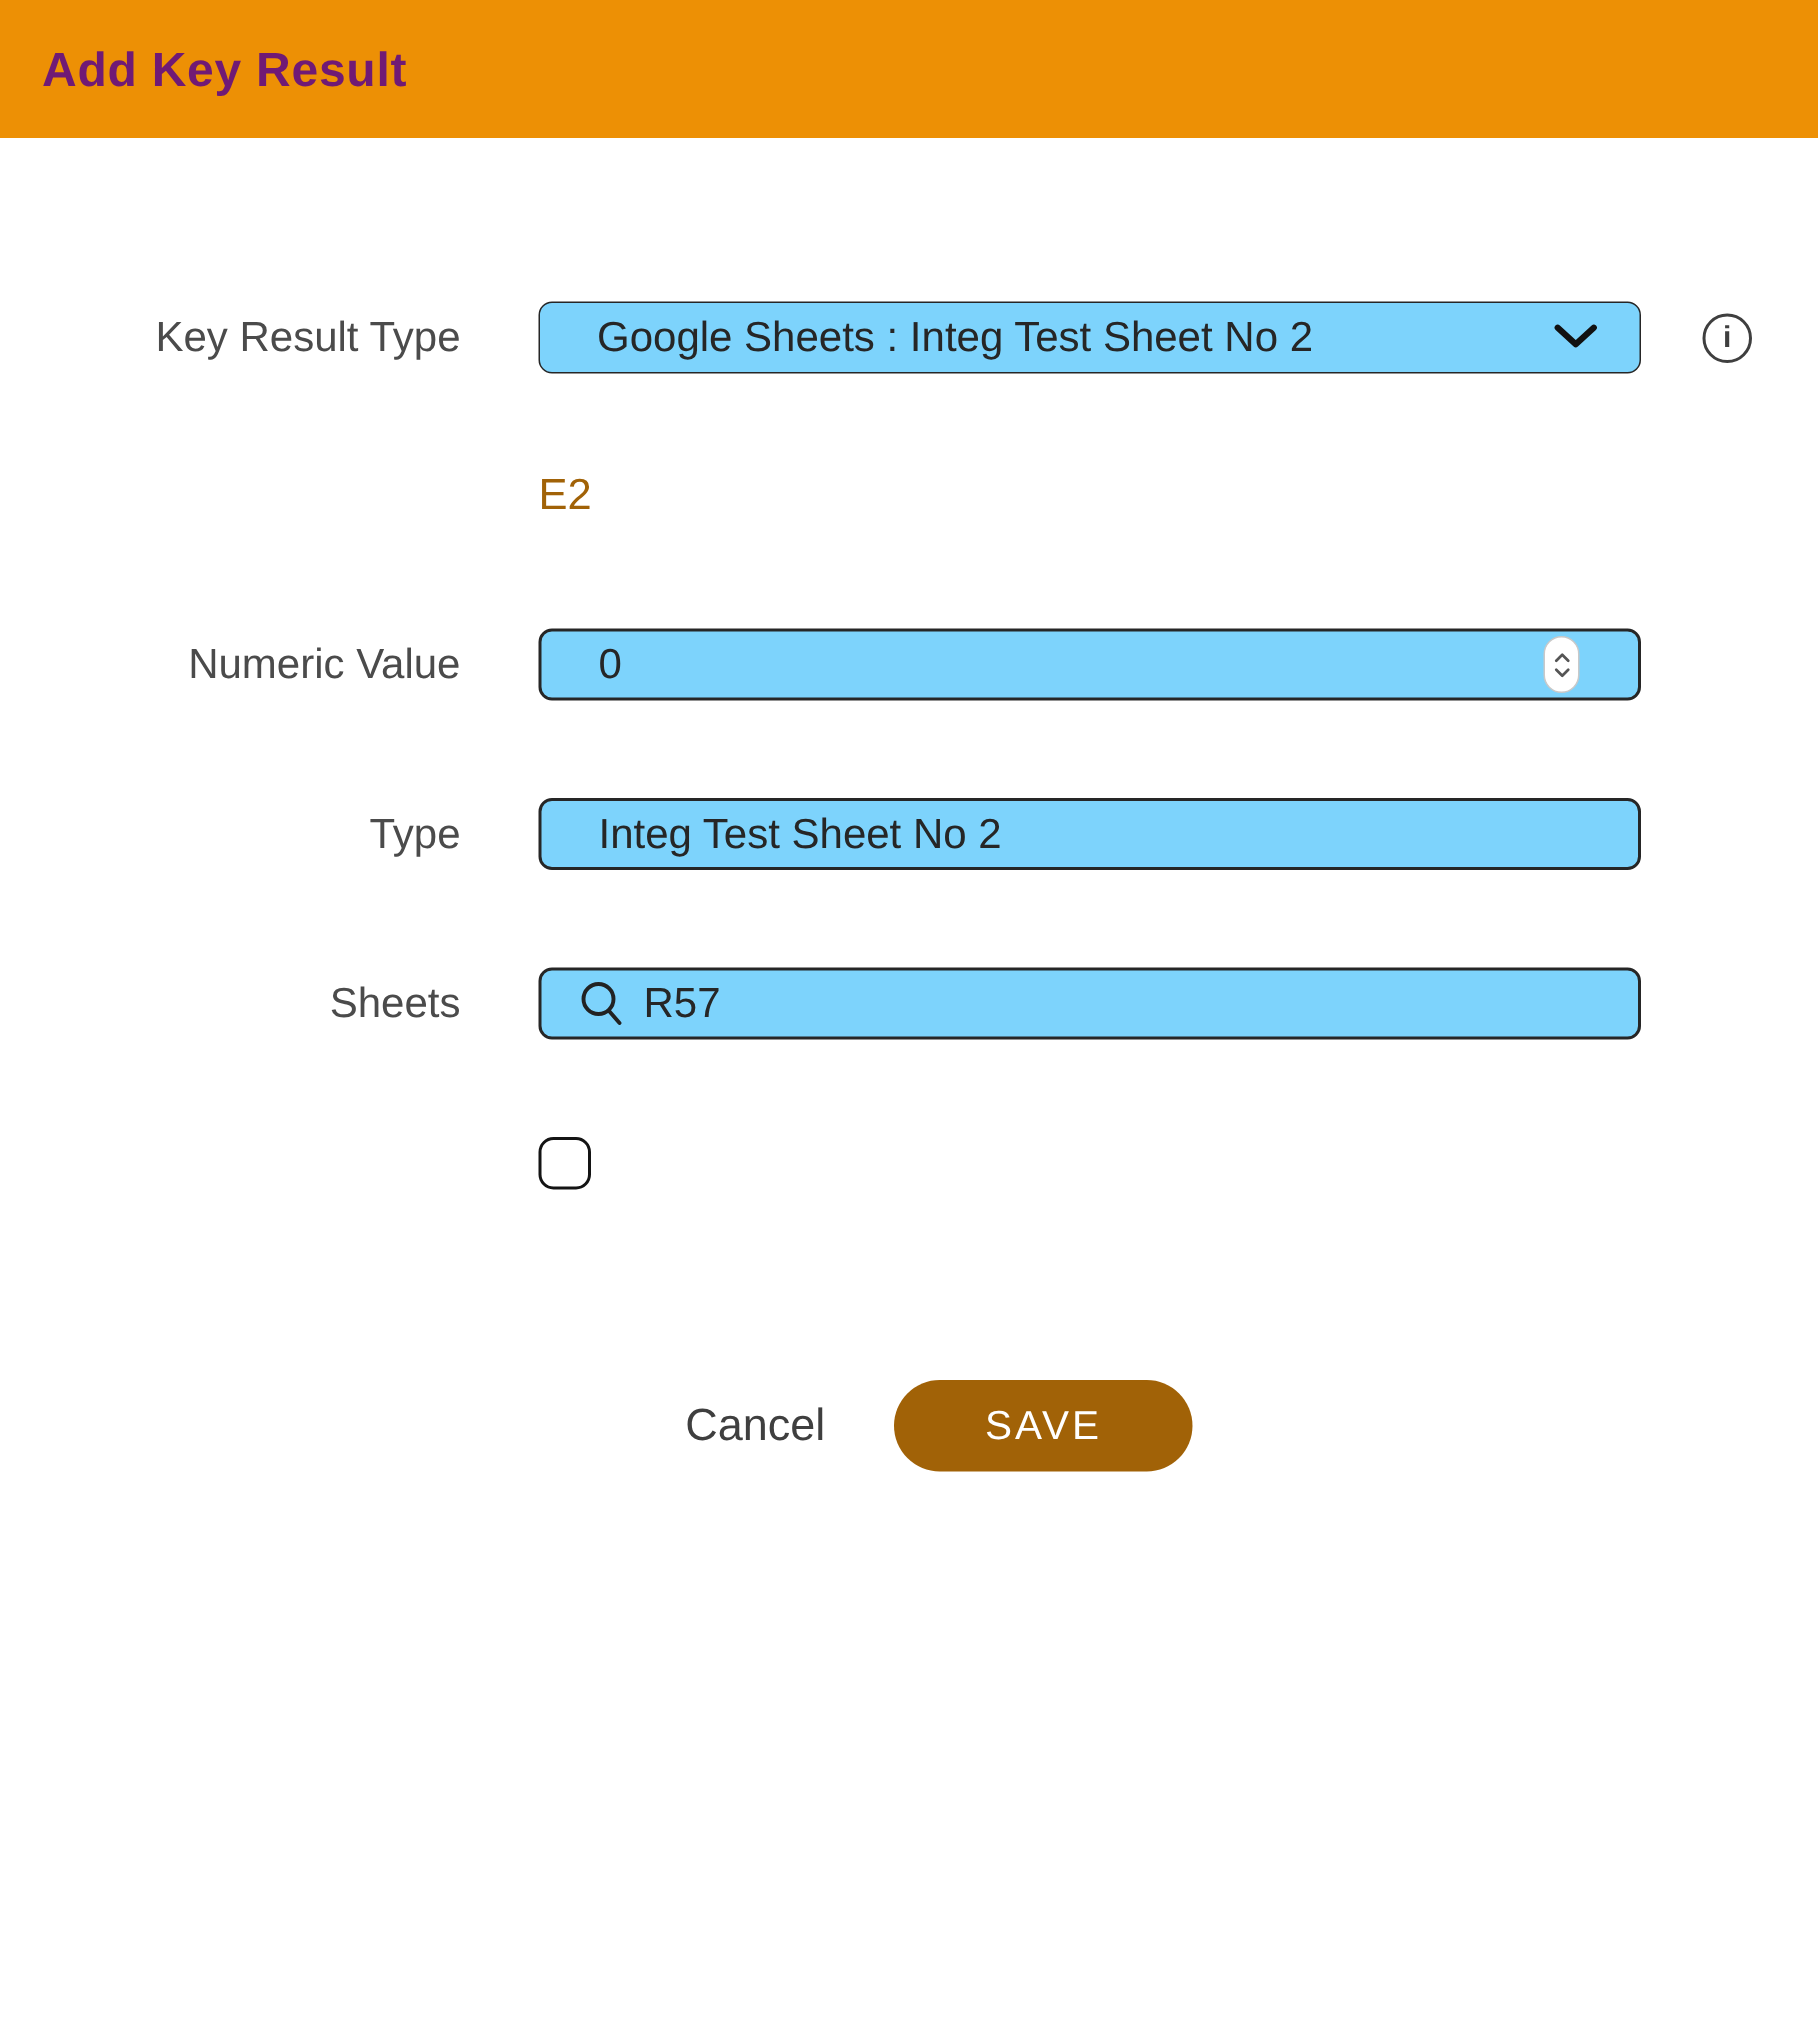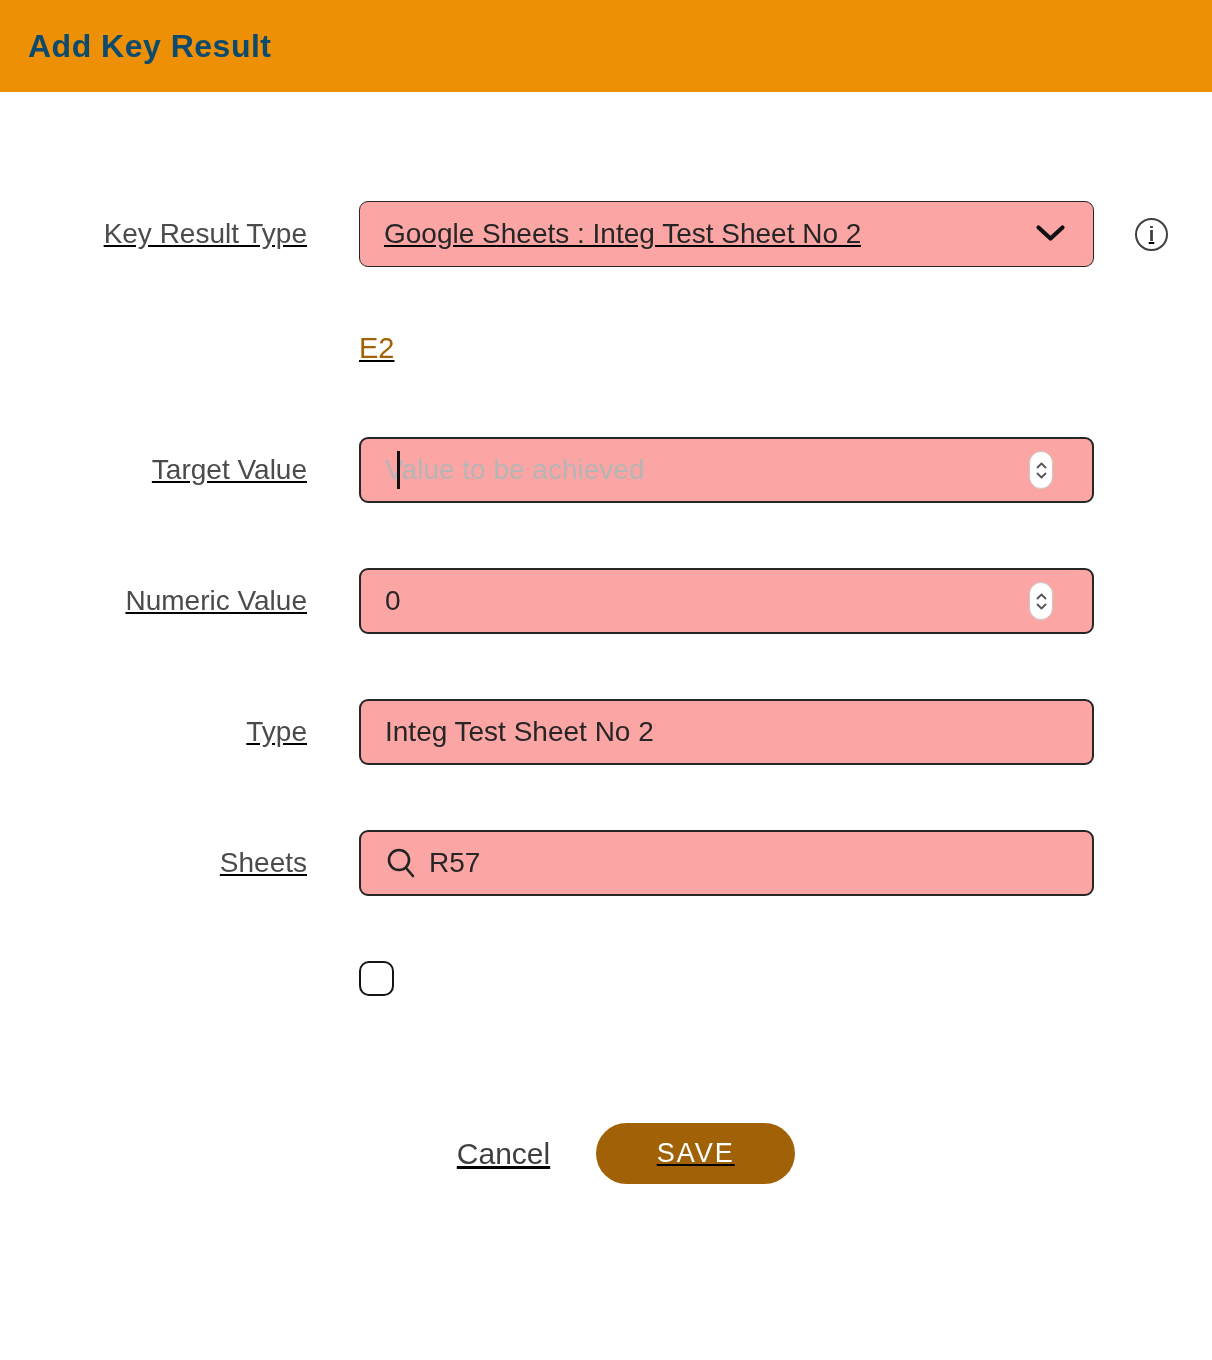--- a/index.html
+++ b/index.html
@@ -11,27 +11,27 @@
   }
   
   .header {
     height: 92px;
     background: #ED9005;
     display: flex;
     align-items: center;
     padding-left: 28px;
   }
   .header-title {
-    color: #0c4a6e;
+    color: #701a75;
     font-size: 32px;
     font-weight: 700;
     letter-spacing: 0.5px;
   }
   
-  .form { padding-top: 109px; text-decoration: underline; }
+  .form { padding-top: 109px; }
   .row {
     display: flex;
     align-items: center;
     margin-bottom: 65px;
   }
   .row-label {
     width: 307px;
     flex-shrink: 0;
     text-align: right;
     font-size: 28px;
@@ -39,28 +39,28 @@
   }
   .field-wrap {
     margin-left: 52px;
     width: 735px;
     position: relative;
     flex-shrink: 0;
   }
   
   .field {
     width: 100%;
-    height: 66px;
-    background: #fca5a5;
+    height: 48px;
+    background: #7dd3fc;
     border: 2.4px solid #262626;
     border-radius: 9px;
     font-family: "Liberation Sans", "DejaVu Sans", sans-serif;
     font-size: 28px;
     color: #262626;
-    padding: 0 70px 0 24px;
+    padding: 0 70px 0 38px;
     outline: none;
     appearance: none;
   }
   .dropdown {
     border-width: 1.7px;
     display: flex;
     align-items: center;
     cursor: pointer;
   }
   .dropdown .value { white-space: nowrap; overflow: hidden; }
@@ -203,35 +203,20 @@
     </div>
     <div class="info-icon">i</div>
   </div>
 
 
   <div class="row cellref-row">
     <div class="row-label"></div>
     <div class="cell-ref">E2</div>
   </div>
 
-  <div class="row">
-    <div class="row-label">Target Value</div>
-    <div class="field-wrap">
-      <input type="text" class="field" placeholder="Value to be achieved" style="">
-      <div class="caret-bar"></div>
-      <div class="spinner">
-        <svg width="11" height="7" viewBox="0 0 11 7">
-            <path d="M1.5 5.5 L5.5 1.5 L9.5 5.5" fill="none" stroke="#555555" stroke-width="1.8" stroke-linecap="round" stroke-linejoin="round"></path>
-          </svg>
-        <svg width="11" height="7" viewBox="0 0 11 7">
-            <path d="M1.5 1.5 L5.5 5.5 L9.5 1.5" fill="none" stroke="#555555" stroke-width="1.8" stroke-linecap="round" stroke-linejoin="round"></path>
-          </svg>
-      </div>
-    </div>
-  </div>
 
   <div class="row">
     <div class="row-label">Numeric Value</div>
     <div class="field-wrap">
       <input type="text" class="field" value="0" style="">
       <div class="spinner">
         <svg width="11" height="7" viewBox="0 0 11 7">
             <path d="M1.5 5.5 L5.5 1.5 L9.5 5.5" fill="none" stroke="#555555" stroke-width="1.8" stroke-linecap="round" stroke-linejoin="round"></path>
           </svg>
         <svg width="11" height="7" viewBox="0 0 11 7">

